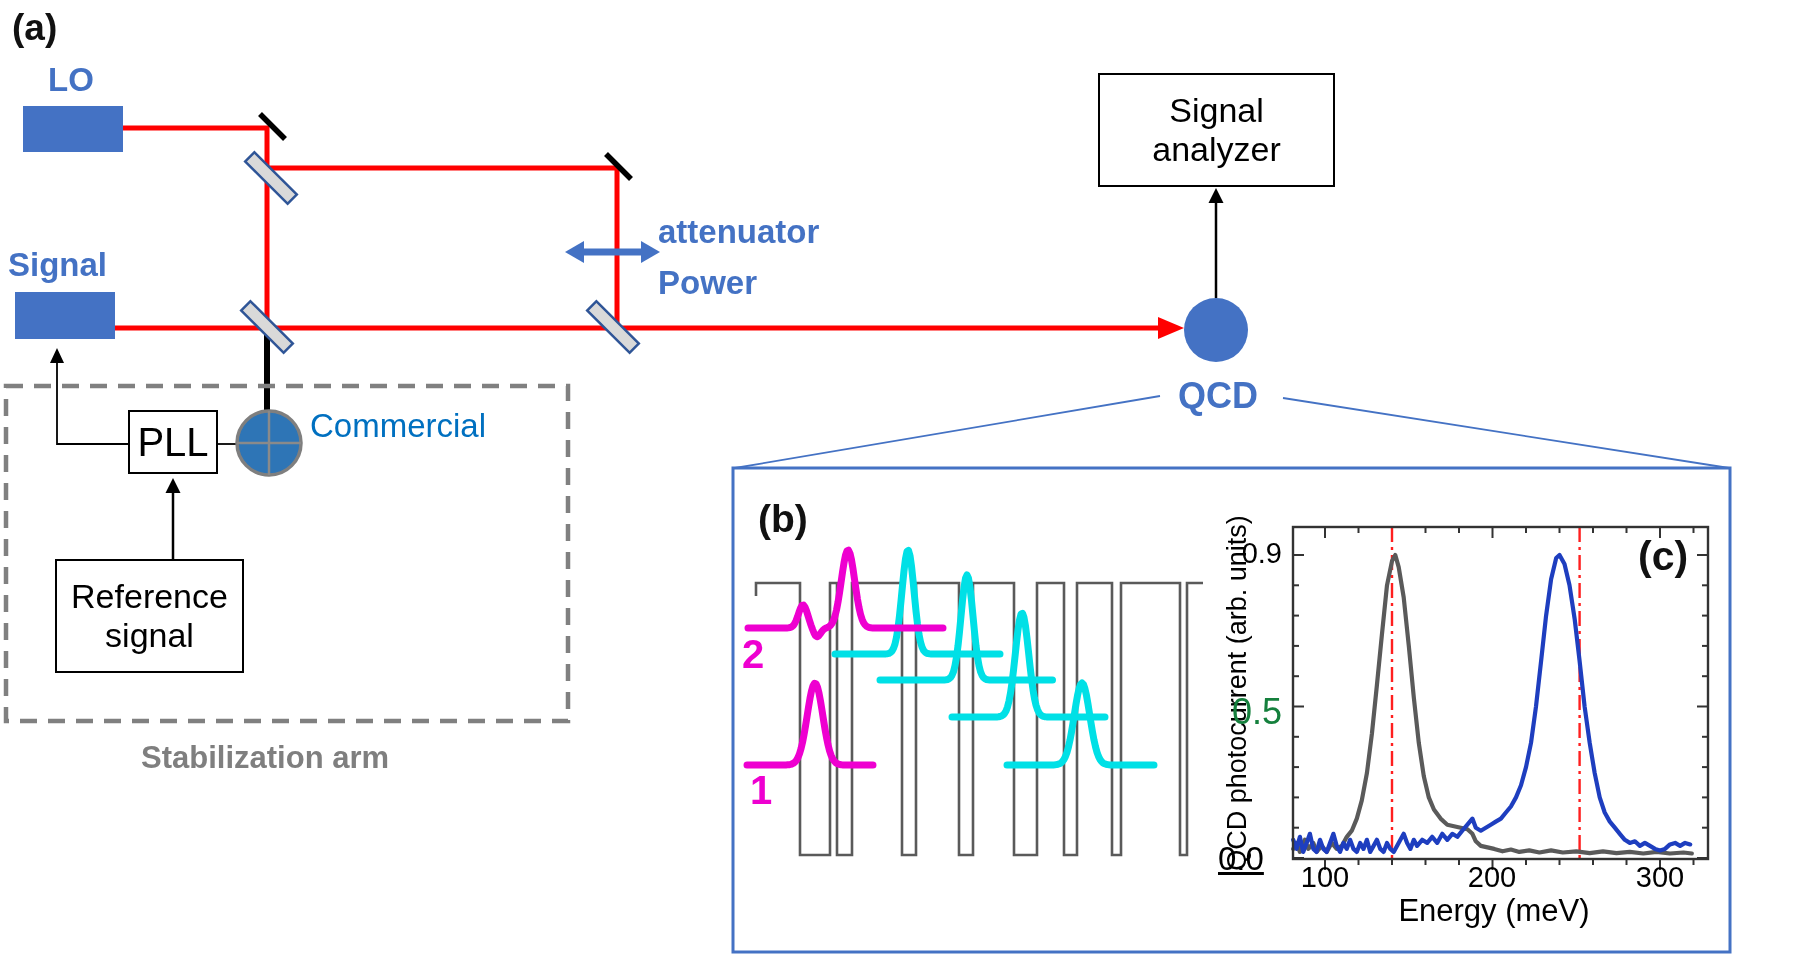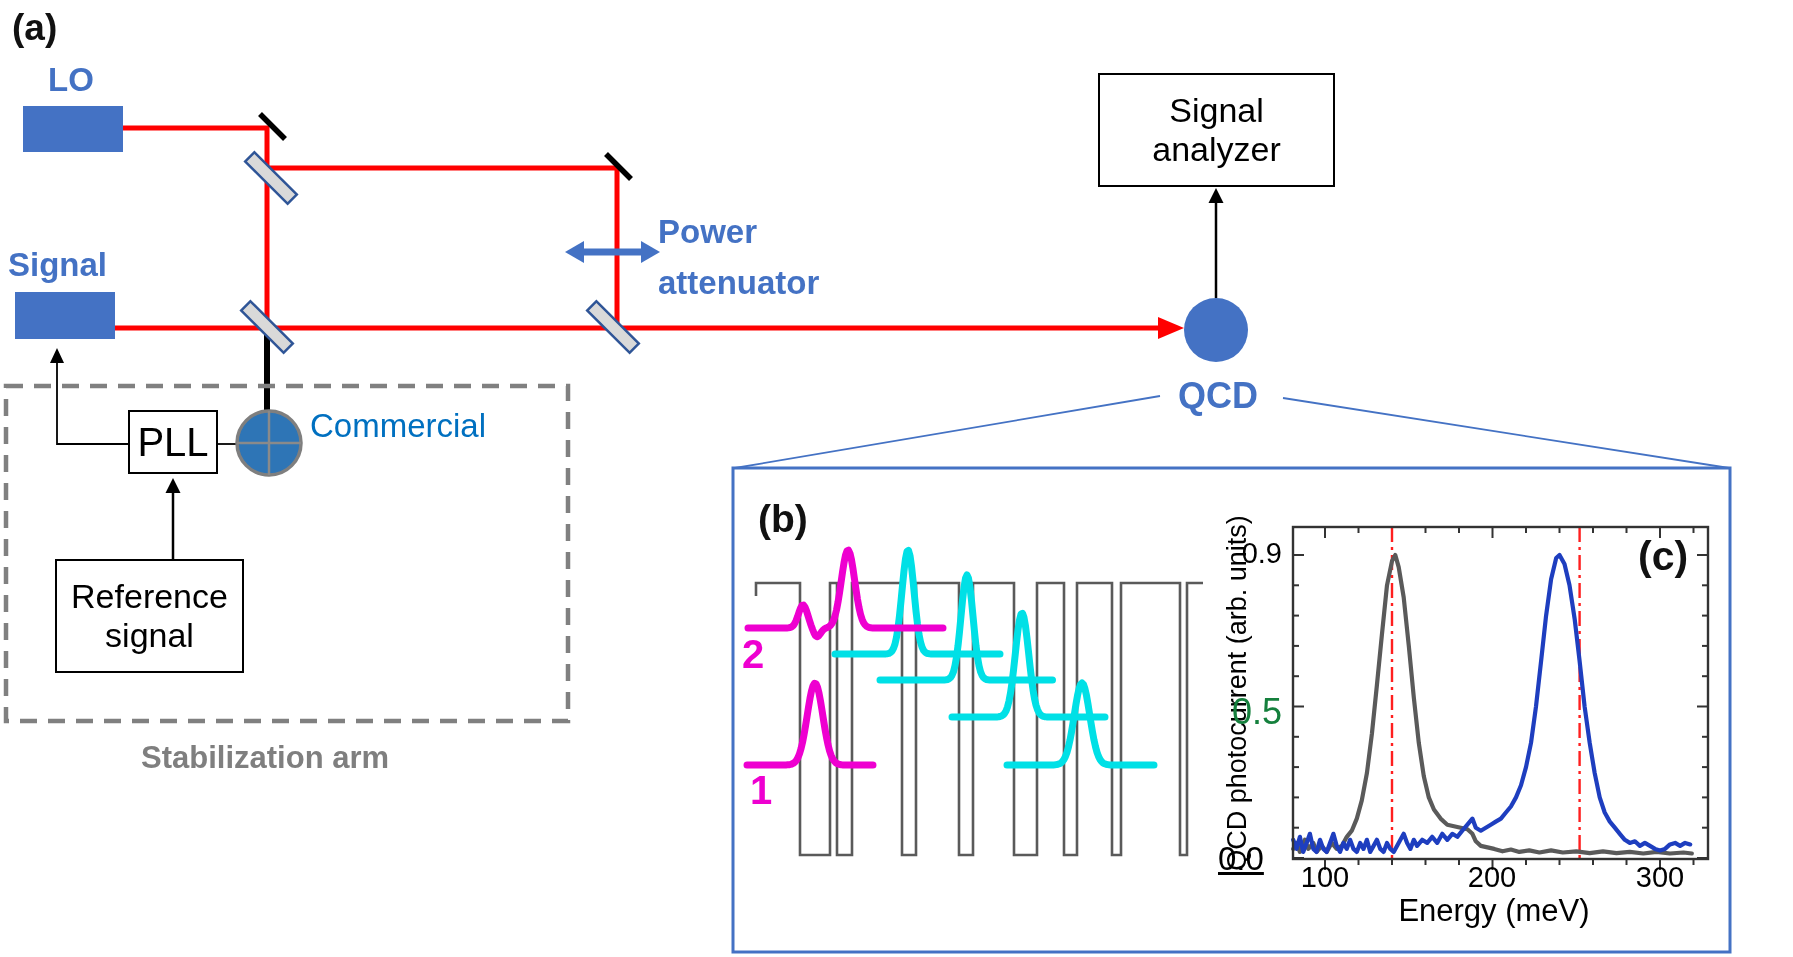--- a/index.html
+++ b/index.html
@@ -151,22 +151,22 @@
   <div class="box" style="left:55px;top:559px;width:189px;height:114px;font-size:34px;">
     <div>Reference</div>
     <div>signal</div>
   </div>
 
   <div class="lbl panel-tag" style="left:12px;top:8px;font-size:37px;">(a)</div>
   <div class="lbl blue-bold" style="left:48px;top:62px;font-size:33px;">LO</div>
   <div class="lbl blue-bold" style="left:8px;top:247px;font-size:33px;">Signal</div>
 
   <div class="lbl" style="left:658px;top:206px;font-size:33px;color:#4472C4;font-weight:600;line-height:1.55;">
+    <div>attenuator</div>
     <div>Power</div>
-    <div>attenuator</div>
   </div>
 
   <div class="lbl" style="left:310px;top:400px;font-size:33px;color:#0070C0;line-height:1.55;">
     <div>Commercial</div>
   </div>
 
   <div class="lbl" style="left:141px;top:741px;font-size:31px;color:#7F7F7F;font-weight:bold;">Stabilization arm</div>
 
   <div class="lbl blue-bold" style="left:1178px;top:376px;font-size:36px;">QCD</div>
 

